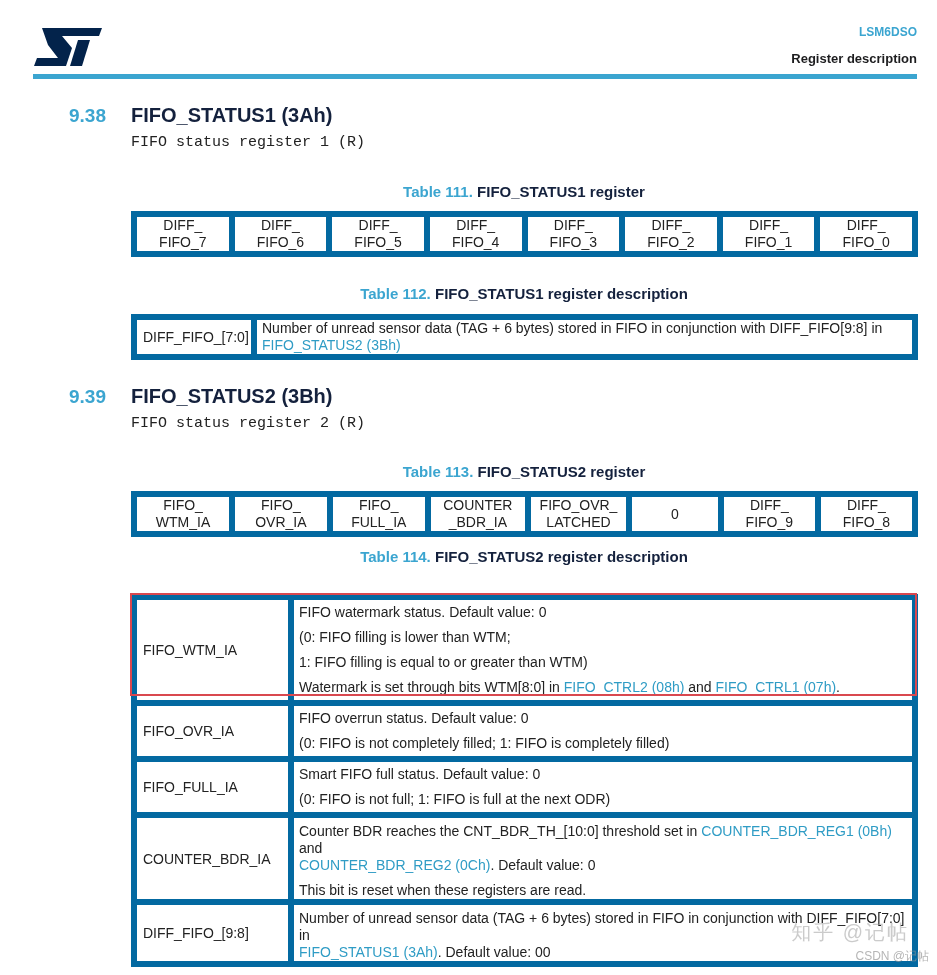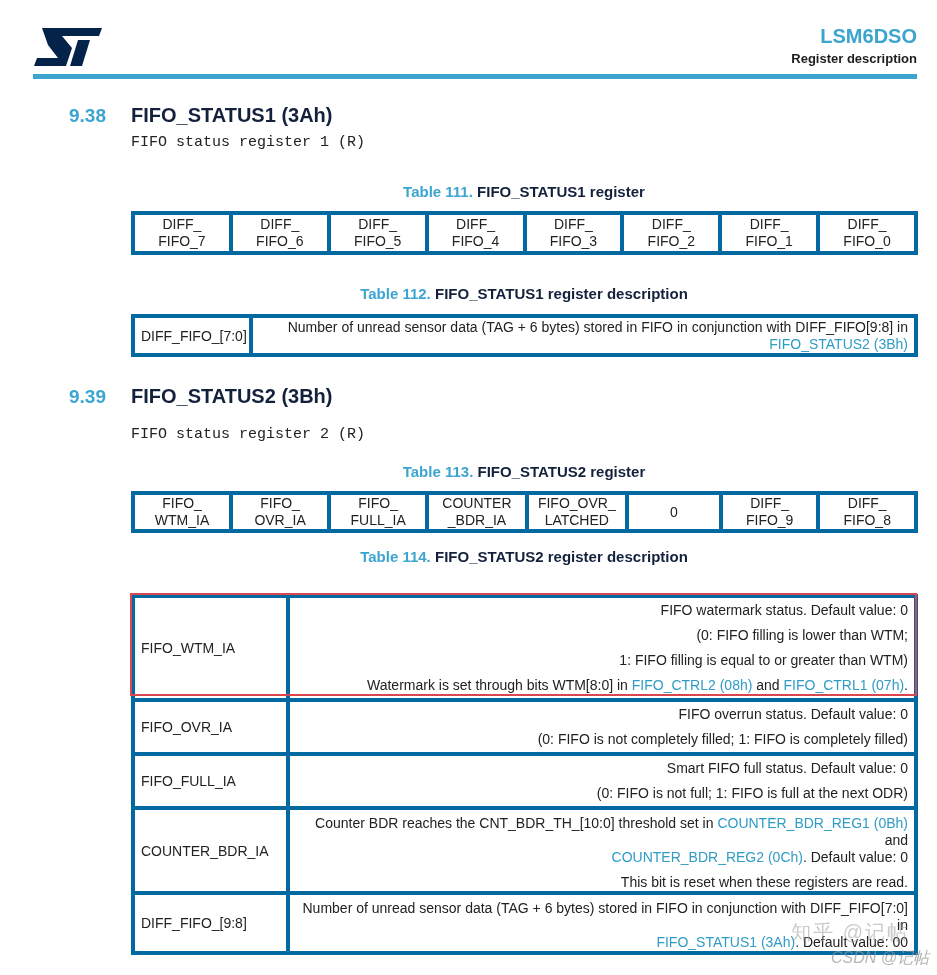--- a/index.html
+++ b/index.html
@@ -1,37 +1,37 @@
 <!DOCTYPE html>
 <html><head>
 <meta charset="utf-8">
 <style>
   html, body { margin:0; padding:0; background:#ffffff; }
   body { width:937px; height:975px; position:relative; overflow:hidden;
          font-family:"Liberation Sans", sans-serif; color:#1d1d1f; }
   .abs { position:absolute; }
   .logo { left:32px; top:26px; width:72px; height:42px; }
-  .doc-title { right:20px; top:25px; font-size:20px; font-weight:bold; color:#3ba5d0; text-align:right; }
+  .doc-title { right:20px; top:25px; font-size:12px; font-weight:bold; color:#3ba5d0; text-align:right; }
   .doc-sub { right:20px; top:51px; font-size:13px; font-weight:bold; color:#1d1d1f; text-align:right; }
   .rule { left:33px; top:74px; width:884px; height:5px; background:#3ba5d0; }
   .sec-num { left:33px; font-size:19px; font-weight:bold; color:#3ba5d0;margin-left:36px; }
   .sec-title { left:131px; font-size:20px; font-weight:bold; color:#14213d; }
   .sec-desc { left:131px; font-size:15px; color:#222;font-family:Liberation Mono, monospace; }
   .tbl-cap { left:131px; width:786px; text-align:center; font-size:15px; font-weight:bold; color:#14213d; }
   .tbl-cap .cap-num { color:#3ba5d0; }
   table { border-collapse:collapse; position:absolute; font-size:14px; color:#222; }
-  td { border:4px solid #0369a1; padding:0; }
+  td { border:6px solid #0369a1; padding:0; }
   .bits td { text-align:center; line-height:17px; width:98px; }
   .desc td.name { padding-left:6px; vertical-align:middle; }
-  .desc td.txt { padding-left:5px; padding-right:6px; vertical-align:top;text-align:right; }
+  .desc td.txt { padding-left:5px; padding-right:6px; vertical-align:top; }
   .line { display:block; }
   .link { color:#2f9cc5; }
   .hl { position:absolute; left:130px; top:593px; width:787px; height:103px; border:2px solid #d9484f; box-sizing:border-box; pointer-events:none; }
   .wm1 { right:28px; top:919px; font-size:20px; color:rgba(160,160,160,0.55); letter-spacing:2px; }
-  .wm2 { right:8px; top:948px; font-size:16px; color:rgba(150,150,150,0.7);font-style:italic; }
+  .wm2 { right:8px; top:948px; font-size:12px; color:rgba(150,150,150,0.7); }
 </style>
 </head>
 <body>
 
 <svg class="abs logo" viewBox="0 0 72 42">
   <path d="M10 2 H70 L67 10 H30 L40 22 L34 40 H2 L5 32 H26 L16 19 Z" fill="#03234b"></path>
   <path d="M46 14 H58 L50 40 H38 Z" fill="#03234b"></path>
 </svg>
 <div class="abs doc-title">LSM6DSO</div>
 <div class="abs doc-sub">Register description</div>
@@ -95,21 +95,21 @@
     <td class="txt" style="vertical-align:middle; line-height:17px;">
       <span class="line">Number of unread sensor data (TAG + 6 bytes) stored in FIFO in conjunction with DIFF_FIFO[9:8] in</span>
       <span class="line link">FIFO_STATUS2 (3Bh)</span>
     </td>
   </tr>
 </tbody>
   </table>
 
 <div class="abs sec-num" style="top:386px">9.39</div>
 <div class="abs sec-title" style="top:385px">FIFO_STATUS2 (3Bh)</div>
-<div class="abs sec-desc" style="top:426px">FIFO status register 2 (R)</div>
+<div class="abs sec-desc" style="top:415px">FIFO status register 2 (R)</div>
 
 <div class="abs tbl-cap" style="top:463px">
   <span class="cap-num">Table 113.</span>
   <span>FIFO_STATUS2 register</span>
 </div>
 <table class="bits" style="left:131px; top:491px; width:787px; height:28px;padding-left:7px;">
   <tbody>
       <tr>
     <td>
           <span class="line">FIFO_</span>

